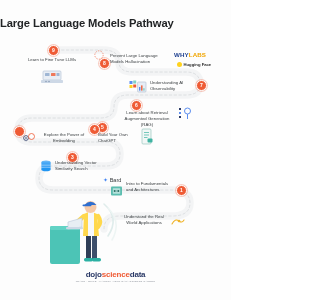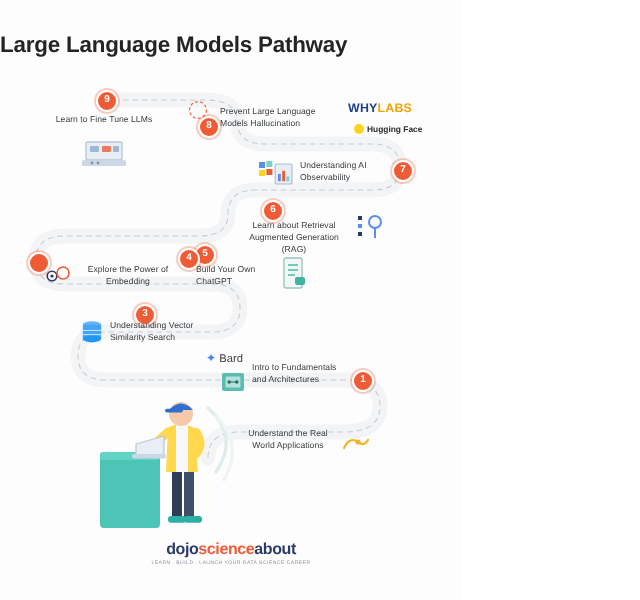--- a/index.html
+++ b/index.html
@@ -278,18 +278,18 @@
 
     <rect x="8" y="30" width="30" height="38" rx="2" fill="#4cc4b6"></rect>
     <rect x="8" y="30" width="30" height="4" rx="1.6" fill="#62d3c5"></rect>
 
     <path d="M26 26 L40 22 L40 31 L26 33 Z" fill="#e8eef4" stroke="#b9c6d8" stroke-width=".6"></path>
     <rect x="24" y="31" width="17" height="2.2" rx="1" fill="#cdd8e6"></rect>
   </svg>
 
   <div class="footer">
     <div class="dsd">
-      <span class="d1">dojo</span><span class="s1">science</span><span class="d2">about</span>
+      <span class="d1">dojo</span><span class="s1">science</span><span class="d2">data</span>
     </div>
     <div class="dsd-sub">LEARN  .  BUILD  .  LAUNCH YOUR DATA SCIENCE CAREER</div>
   </div>
 
 </div>
 
 </body></html>

